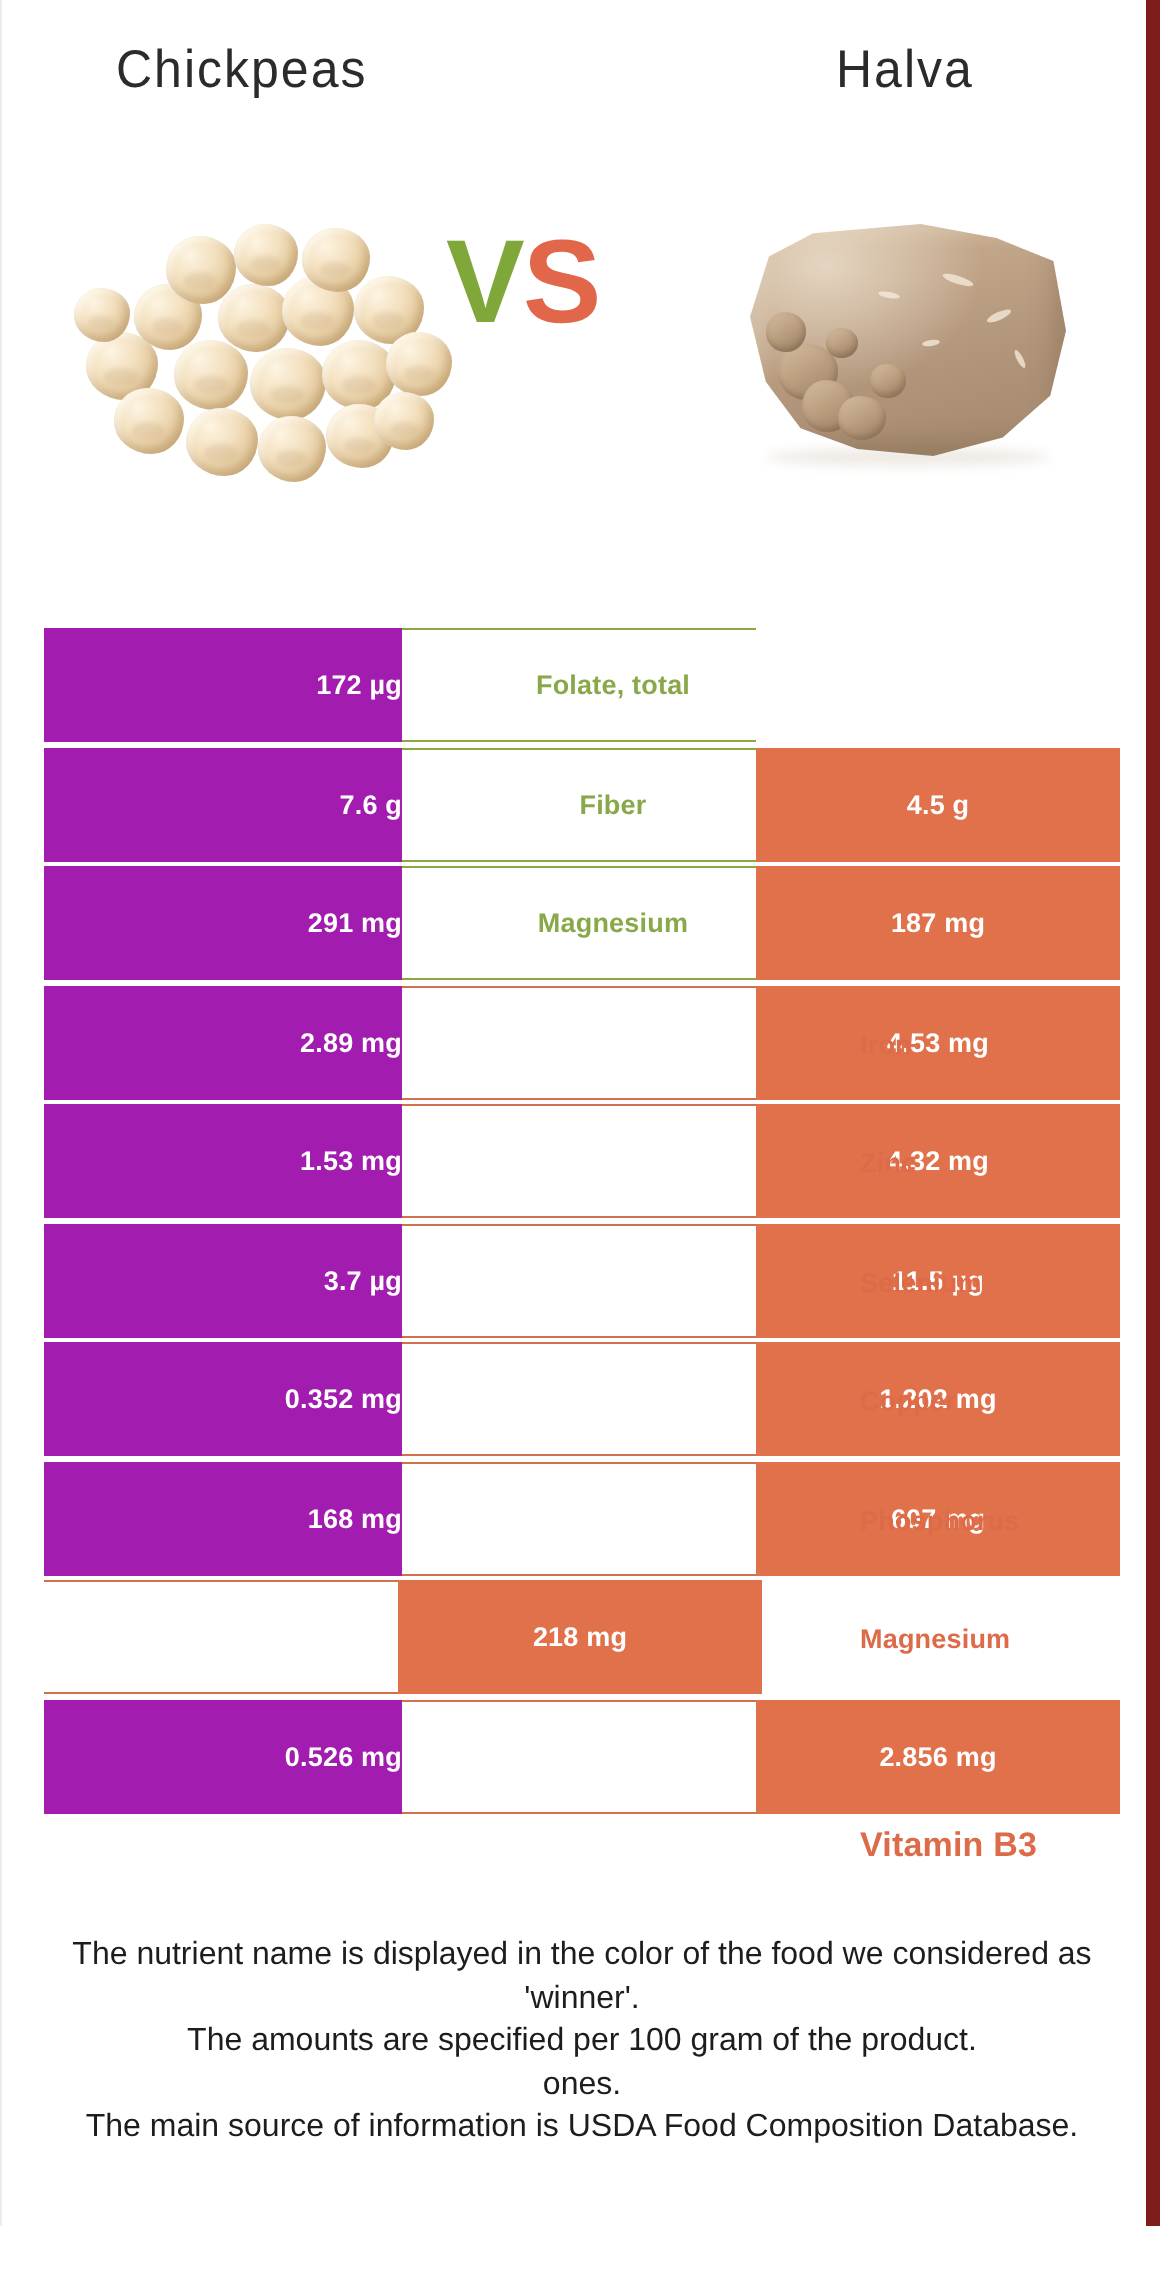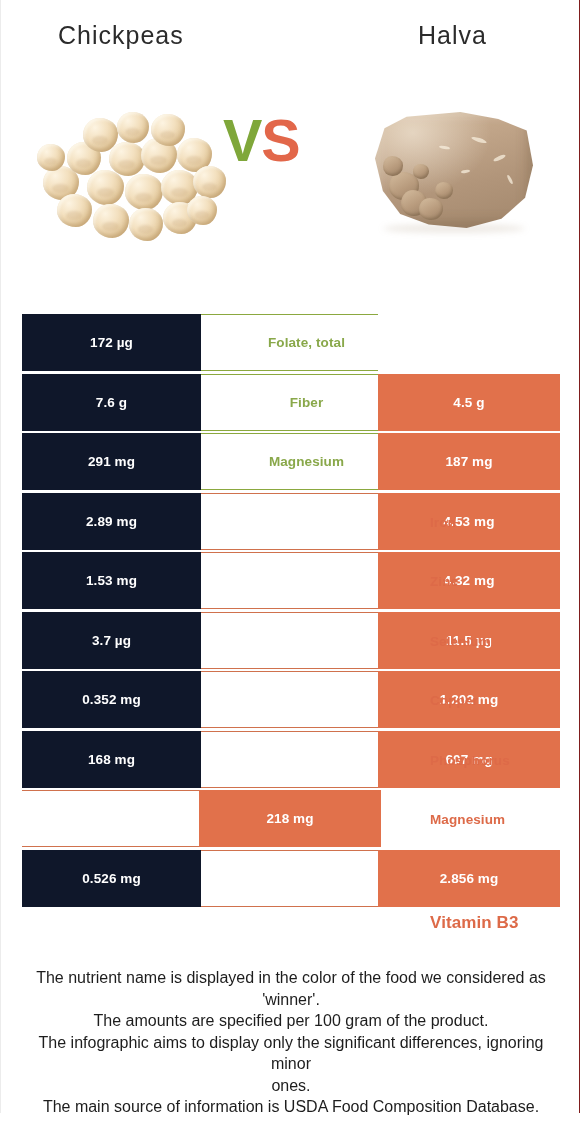--- a/index.html
+++ b/index.html
@@ -14,21 +14,21 @@
     -webkit-font-smoothing: antialiased;
     overflow: hidden;
   }
   .page {
     position: relative;
     width: 580px;
     height: 1113px;
     background: #ffffff;
     box-sizing: border-box;
     border-left: 1px solid #ececec;
-    border-right: 1px solid #7f1d1d;
+    border-right: 7px solid #7f1d1d;
   }
 
   
   .titles {
     position: absolute;
     top: 20px;
     left: 0;
     width: 580px;
     height: 46px;
   }
@@ -157,21 +157,22 @@
   .row:last-child { margin-bottom: 0; }
 
   .cell {
     display: flex;
     align-items: center;
     justify-content: center;
     box-sizing: border-box;
   }
   .cell-left {
     width: 179px;
-    background: #0f172a;
+    background: #a21caf;
+    justify-content: flex-end;
   }
   .cell-mid {
     width: 177px;
     background: #ffffff;
     border-top: 1px solid #8BA83F;
     border-bottom: 1px solid #8BA83F;
   }
   .cell-mid.winner-halva {
     border-top-color: #D0714D;
     border-bottom-color: #D0714D;
@@ -381,18 +382,17 @@
           <span class="val">2.856 mg</span>
         </div>
     </div>
 
   </div>
 
   <div class="footnote">
     <div>The nutrient name is displayed in the color of the food we considered as</div>
     <div>'winner'.</div>
     <div>The amounts are specified per 100 gram of the product.</div>
-    <div>The infographic aims to display only the significant differences, ignoring minor</div>
     <div>ones.</div>
     <div>The main source of information is USDA Food Composition Database.</div>
   </div>
 
 </div>
 
 </body></html>

